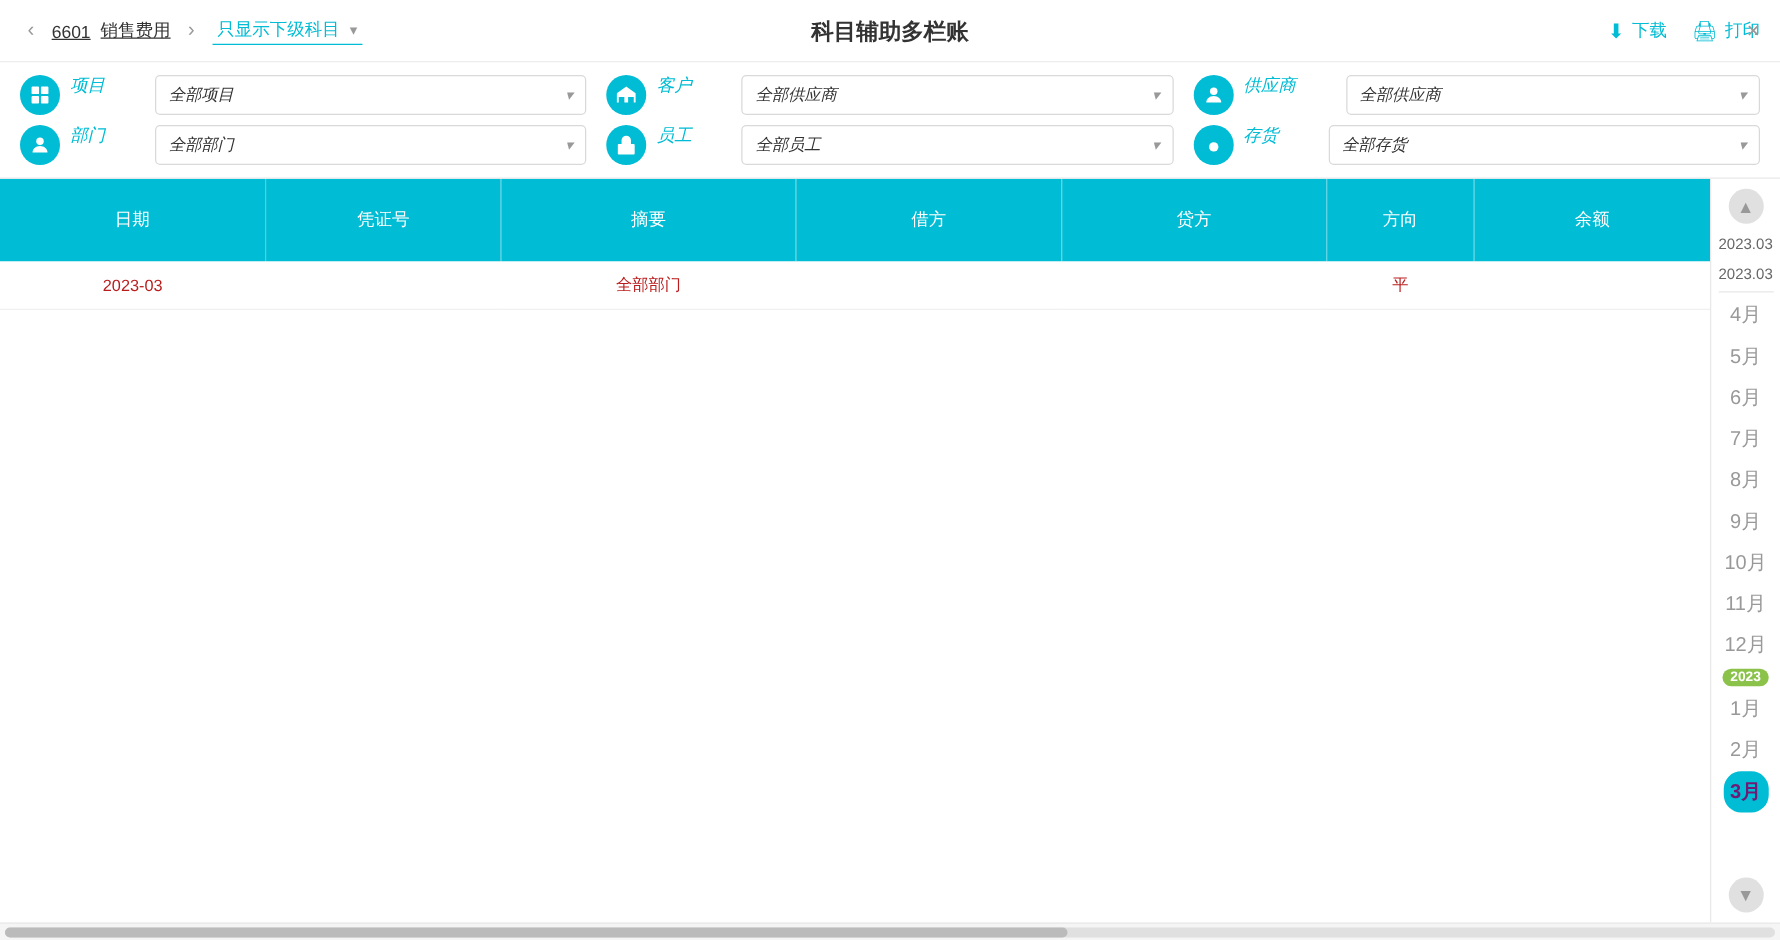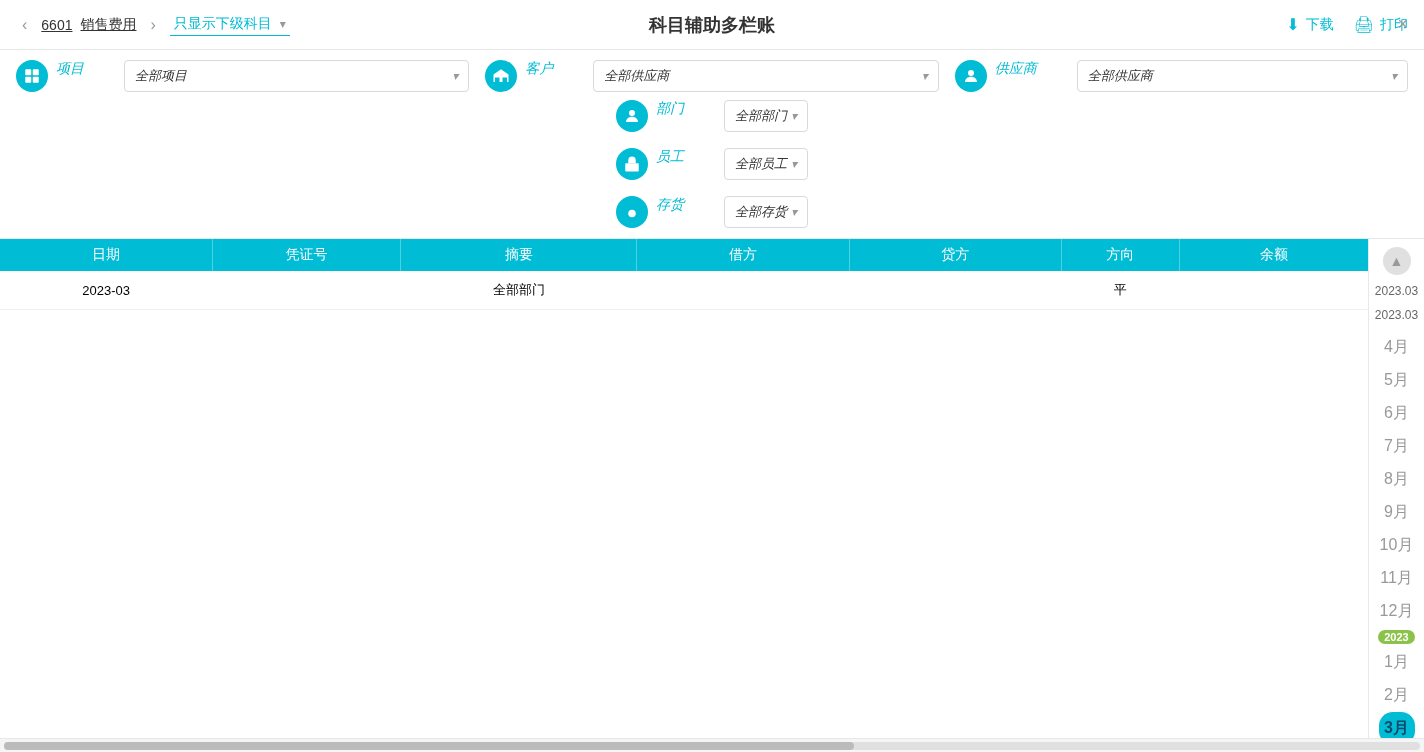--- a/index.html
+++ b/index.html
@@ -108,21 +108,21 @@
       background: #fff;
       border-bottom: 1px solid #e8e8e8;
     }
 
     .filter-row {
       display: flex;
       align-items: center;
       gap: 16px;
       margin-bottom: 8px;
     }
-    .filter-row:last-child { margin-bottom: 0; flex-direction: column; }
+    .filter-row:last-child { margin-bottom: 0; }
 
     .filter-item {
       display: flex;
       align-items: flex-start;
       gap: 8px;
       flex: 1;
       font-style: italic;
     }
 
     .filter-icon {
@@ -180,34 +180,34 @@
 
     
     table {
       width: 100%;
       border-collapse: collapse;
     }
 
     thead tr th {
       background: #00bcd4;
       color: #fff;
-      padding: 7px 16px;
+      padding: 24px 16px;
       text-align: center;
       font-weight: 500;
       font-size: 14px;
       border-right: 1px solid rgba(255,255,255,0.3);
     }
     thead tr th:last-child { border-right: none; }
 
     tbody tr td {
       padding: 10px 16px;
       text-align: center;
       border-bottom: 1px solid #f0f0f0;
       font-size: 13px;
-      color: #000000;
+      color: #b91c1c;
     }
 
     .col-date { width: 180px; }
     .col-voucher { width: 160px; }
     .col-summary { width: 200px; }
     .col-debit { width: 180px; }
     .col-credit { width: 180px; }
     .col-direction { width: 100px; }
     .col-balance { width: 160px; }
 
@@ -274,21 +274,21 @@
       cursor: pointer;
       text-align: center;
       width: 100%;
       display: flex;
       align-items: center;
       justify-content: center;
     }
 
     .timeline-item.active {
       background: #00bcd4;
-      color: #0c4a6e;
+      color: #701a75;
       border-radius: 14px;
       width: 36px;
       margin: 0 auto;
       font-weight: bold;
     }
 
     .timeline-year-badge {
       background: #8bc34a;
       color: #fff;
       border-radius: 10px;

